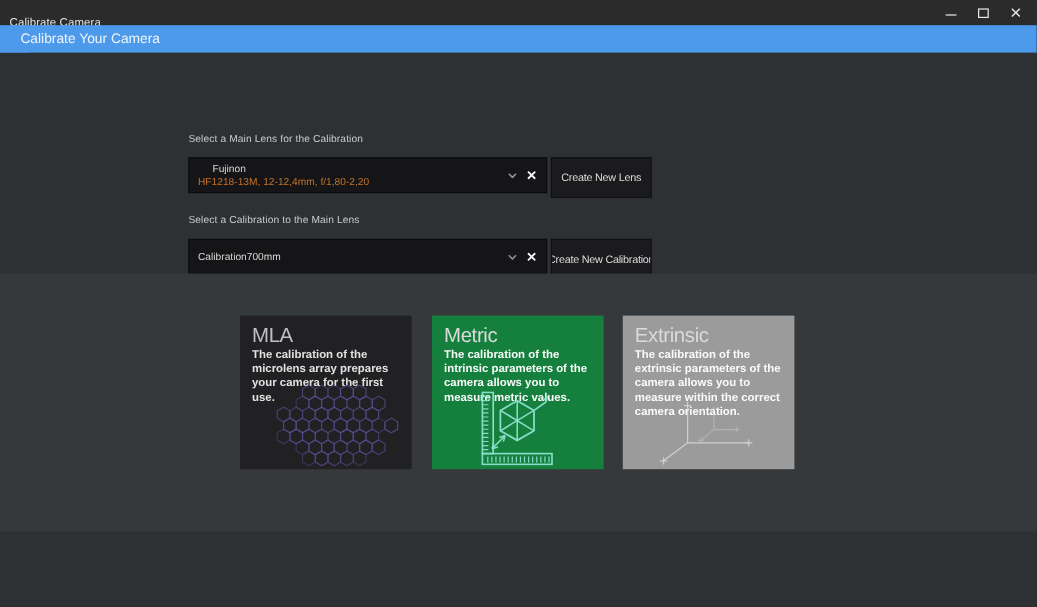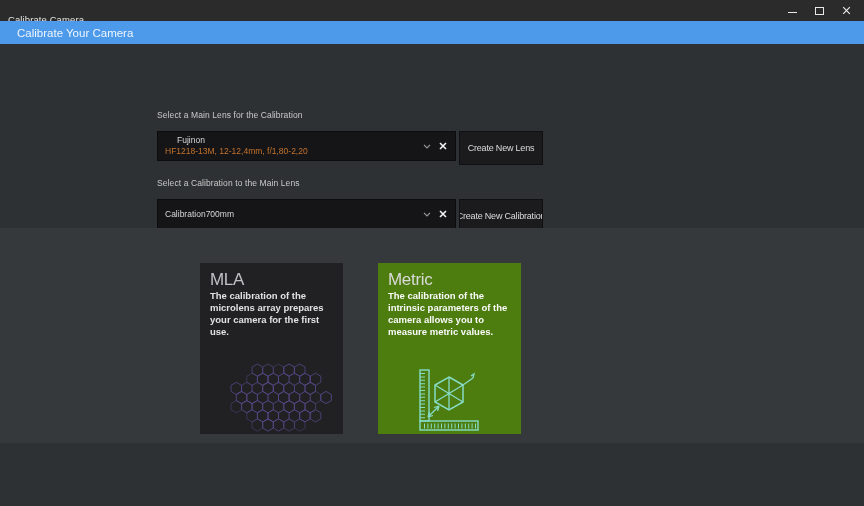--- a/index.html
+++ b/index.html
@@ -58,25 +58,25 @@
     color:#dcdcdc;font-size:9px;letter-spacing:-0.2px;
     display:flex;align-items:center;justify-content:center;
     cursor:pointer;white-space:nowrap;overflow:hidden;
     font-family:inherit;padding:0;
   }
   .btn-lens{top:87px;}
   .btn-cal{top:155px;}
   .cards-band{position:absolute;top:228px;left:0;width:864px;height:215px;background:#36393c;}
   .bottom-band{position:absolute;top:443px;left:0;width:864px;height:63px;background:#2e3134;}
   .card{
-    position:absolute;top:35px;width:143px;height:171px;cursor:pointer;
+    position:absolute;top:35px;width:143px;height:128px;cursor:pointer;
     box-sizing:border-box;padding:7px 10px;overflow:hidden;
   }
   .card-mla{left:200px;background:#212124;}
-  .card-metric{left:360px;background:#4d7c0f;margin-left:18px;}
+  .card-metric{left:360px;background:#15803d;}
   .card-extrinsic{left:519px;background:#9b9b9b;}
   .card-title{font-size:17px;letter-spacing:-0.3px;line-height:19px;font-weight:400;}
   .card-dark .card-title{color:#c0c0c4;}
   .card-light .card-title{color:#dadada;}
   .card-desc{font-size:9.5px;line-height:12px;font-weight:600;margin-top:1px;max-width:122px;}
   .card-dark .card-desc{color:#e2e2e2;}
   .card-light .card-desc{color:#fbfbfb;}
   .card-icon{position:absolute;}
   .icon-honeycomb{left:29px;bottom:2px;}
   #honeycomb polygon{fill:none;stroke:var(--honeycomb,#5b4b8f);stroke-width:1;}
@@ -209,16 +209,30 @@
       <line x1="5.5" y1="4" x2="5.5" y2="50" stroke-width="5" stroke-dasharray="1 2.4"></line>
       <rect x="3" y="52" width="58" height="9" stroke-width="1.4"></rect>
       <line x1="7" y1="57" x2="59" y2="57" stroke-width="5" stroke-dasharray="1 2.4"></line>
       <polygon points="32,8 46,16 46,33 32,41 18,33 18,16" stroke-width="1.5"></polygon>
       <path d="M32 8V41M18 16L46 33M46 16L18 33" stroke-width="1.3"></path>
       <path d="M46 16l10 -7M54 7l3 -2l-1 4" stroke-width="1.3"></path>
       <path d="M11 48L22 37M11 48l1.5-5M11 48l5-1.5M22 37l-5 1.5M22 37l-1.5 5" stroke-width="1.3"></path>
     </svg>
   </div>
 
+  <div class="card card-light card-extrinsic">
+    <div class="card-title">Extrinsic</div>
+    <div class="card-desc">The calibration of the extrinsic parameters of the camera allows you to measure within the correct camera orientation.</div>
+    <svg class="card-icon icon-axes" width="90" height="58" viewBox="0 0 90 58">
+      <g opacity="0.75" stroke-width="1">
+        <path d="M27 38V7M27 38H78M27 38L7 53"></path>
+        <path d="M24 7h6M27 4v6M78 35v6M75 38h6M4 53h6M7 50v6"></path>
+      </g>
+      <g opacity="0.32" stroke-width="1">
+        <path d="M49 27V10M49 27H68M49 27L38 36"></path>
+        <path d="M46.5 10h5M49 7.5v5M68 24.5v5M65.5 27h5M35.5 36h5M38 33.5v5"></path>
+      </g>
+    </svg>
+  </div>
 
 </div>
 
 <div class="bottom-band"></div>
 
 </body></html>

